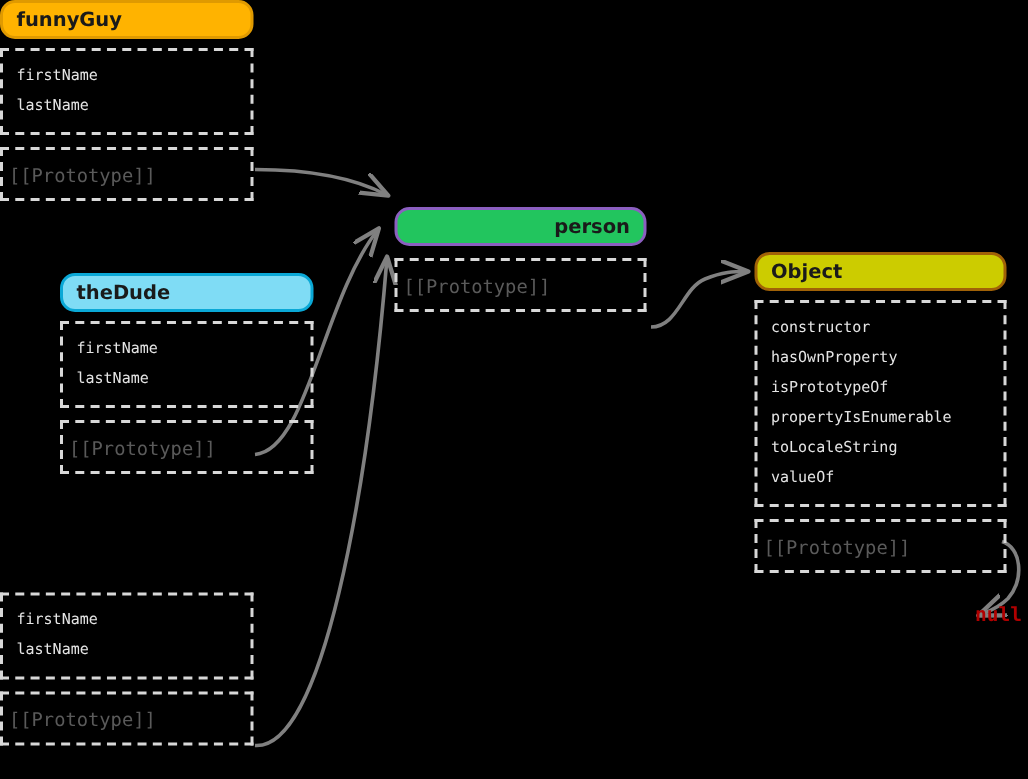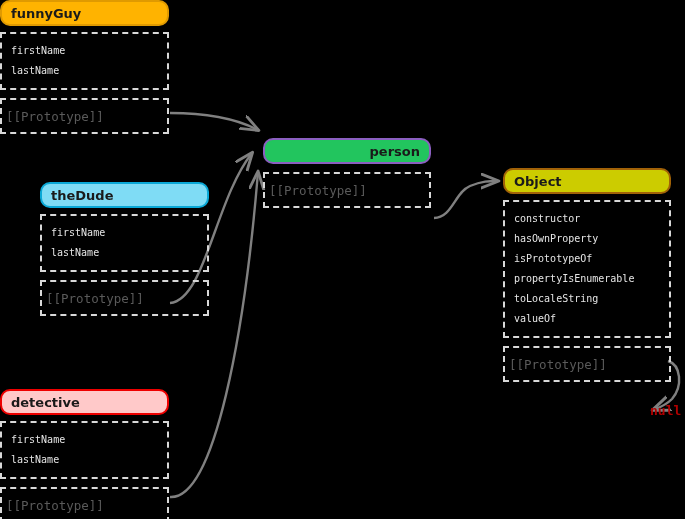--- a/index.html
+++ b/index.html
@@ -123,21 +123,20 @@
   <div class="props">
     <div class="prop-row">firstName</div>
     <div class="prop-row">lastName</div>
   </div>
   <div class="proto-box">
     <span class="proto-label">[[Prototype]]</span>
   </div>
 </div>
 
 <div class="obj-box" id="box-detective">
-  <div class="obj-header">detective</div>
   <div class="props">
     <div class="prop-row">firstName</div>
     <div class="prop-row">lastName</div>
   </div>
   <div class="proto-box">
     <span class="proto-label">[[Prototype]]</span>
   </div>
 </div>
 
 <div class="obj-box" id="box-person">

